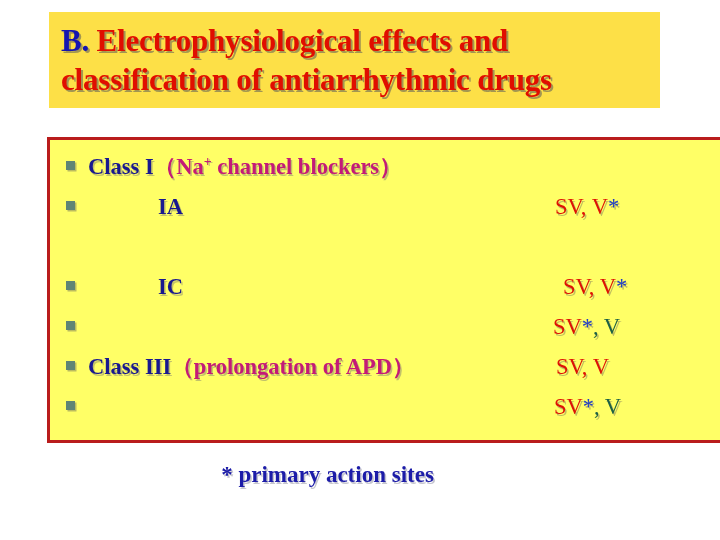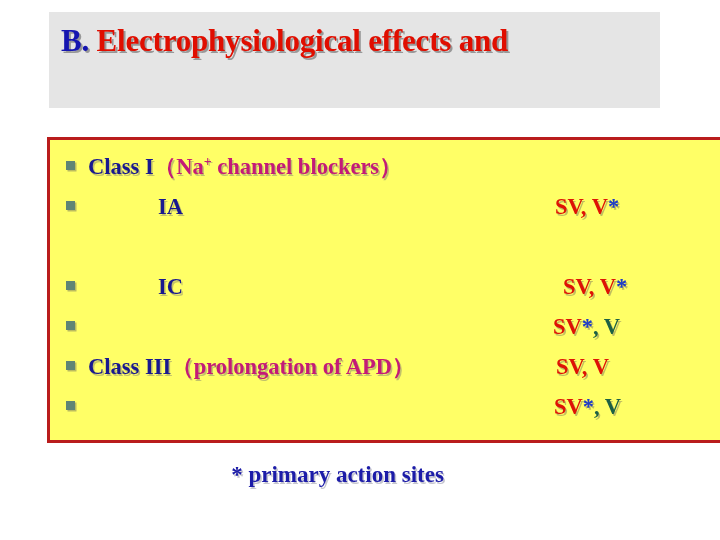--- a/index.html
+++ b/index.html
@@ -15,21 +15,21 @@
     font-family: "Liberation Serif", "DejaVu Serif", serif;
   }
 
   
   #title-band {
     position: absolute;
     left: 49px;
     top: 12px;
     width: 611px;
     height: 96px;
-    background: #e5e5e5;
+    background: #fde047;
   }
   #title-text {
     position: absolute;
     left: 12px;
     top: 9px;
     width: 600px;
     font-family: "Liberation Serif", "DejaVu Serif", serif;
     font-weight: bold;
     font-size: 31px;
     line-height: 39px;
@@ -99,21 +99,21 @@
   .sup {
     font-size: 0.62em;
     vertical-align: super;
     line-height: 0;
   }
 
   .row-value {
     position: absolute;
     top: 0;
     line-height: 38px;
-    font-weight: bold;
+    font-weight: normal;
     font-size: 22.5px;
     white-space: nowrap;
     color: #DE1205;
     text-shadow: 1.5px 1.5px 0 rgba(130,125,90,0.5);
   }
   .star {
     color: #1E3CC8;
   }
   .vg {
     color: #1D6044;
@@ -132,29 +132,29 @@
     position: absolute;
     left: 0;
     top: 462px;
     width: 655px;
     text-align: center;
     font-family: "Liberation Serif", "DejaVu Serif", serif;
     font-weight: bold;
     font-size: 23px;
     color: #1C1CA8;
     text-shadow: 1.5px 1.5px 0 rgba(140,140,160,0.5);
-    padding-left: 10px;
   }
 </style>
 </head>
 <body>
 
 <div id="title-band">
   <div id="title-text">
     <span class="lbl-b">B.</span><span> Electrophysiological effects and</span>
+    <span id="title-line2">classification of antiarrhythmic drugs</span>
   </div>
 </div>
 
 <div id="content-box">
 
   <div class="row" style="top:8px;">
     <span class="bullet"></span>
     <span class="row-label label-main">
       <span class="cls">Class I</span><span class="paren"><span>（</span><span>Na</span><span class="sup">+</span><span> channel blockers</span><span>）</span></span>
     </span>

